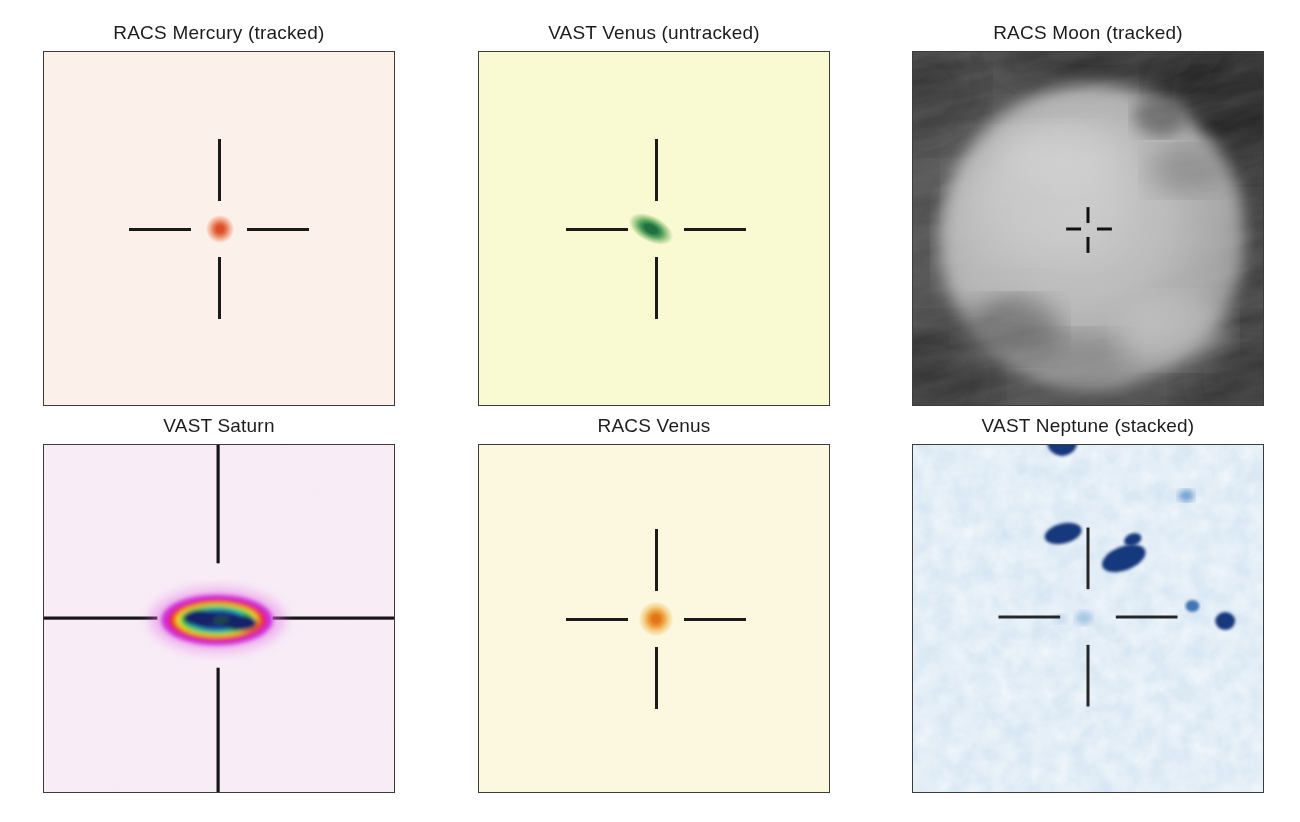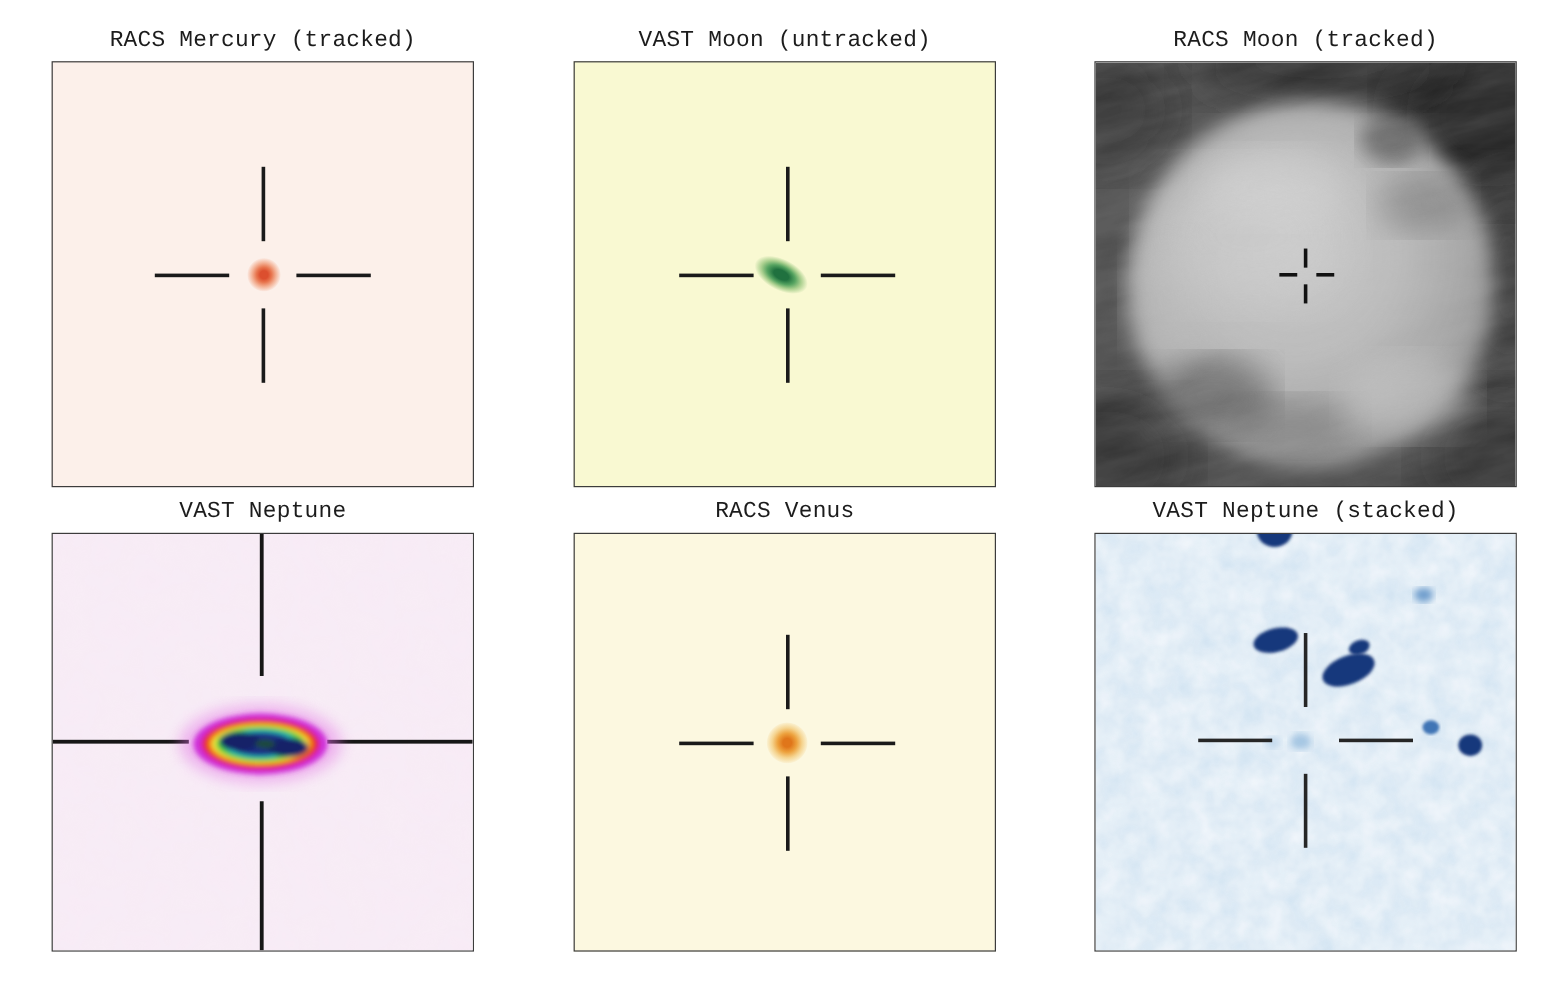--- a/index.html
+++ b/index.html
@@ -1,18 +1,18 @@
 <!DOCTYPE html>
 <html><head>
 <meta charset="utf-8">
 <style>
   html,body{margin:0;padding:0;background:#ffffff;}
   .fig{
     position:relative;width:1300px;height:822px;background:#ffffff;
-    font-family:Liberation Mono, monospace;overflow:hidden;
+    font-family:Liberation Sans, sans-serif;overflow:hidden;
   }
   .panel{position:absolute;width:352px;}
   .panel-title{
     position:absolute;top:-31px;left:-40px;right:-40px;height:26px;
     text-align:center;font-size:19px;line-height:26px;color:#1c1c1c;
     letter-spacing:0.2px;white-space:nowrap;
   }
   .canvas{
     position:absolute;left:0;top:0;width:352px;box-sizing:border-box;
     border:1.6px solid #3c3c3c;overflow:hidden;
@@ -70,21 +70,21 @@
     <div class="canvas">
       <div class="dot dot-mercury"></div>
       <div class="xbar ch-top"></div>
       <div class="xbar ch-bottom"></div>
       <div class="xbar ch-left"></div>
       <div class="xbar ch-right"></div>
     </div>
   </div>
 
   <div class="panel row1" id="panel-venus">
-    <div class="panel-title">VAST Moon (untracked)</div>
+    <div class="panel-title">VAST Venus (untracked)</div>
     <div class="canvas">
       <div class="blob-venus"></div>
       <div class="xbar ch-top"></div>
       <div class="xbar ch-bottom"></div>
       <div class="xbar ch-left"></div>
       <div class="xbar ch-right"></div>
     </div>
   </div>
 
   <div class="panel row1" id="panel-moon">
@@ -144,21 +144,21 @@
           <rect x="174.5" y="156" width="3" height="16"></rect>
           <rect x="174.5" y="186" width="3" height="16"></rect>
           <rect x="154" y="176.5" width="15" height="3"></rect>
           <rect x="185" y="176.5" width="15" height="3"></rect>
         </g>
       </svg>
     </div>
   </div>
 
   <div class="panel row2" id="panel-jupiter">
-    <div class="panel-title">VAST Neptune</div>
+    <div class="panel-title">VAST Saturn</div>
     <div class="canvas">
       <svg viewBox="0 0 352 349" preserveAspectRatio="none">
         <defs>
           <filter id="jblur">
               <feGaussianBlur stdDeviation="2.2"></feGaussianBlur>
             </filter>
           <filter id="jglow">
               <feGaussianBlur stdDeviation="6"></feGaussianBlur>
             </filter>
           <filter id="jupNoise" x="-10%" y="-10%" width="120%" height="120%">

